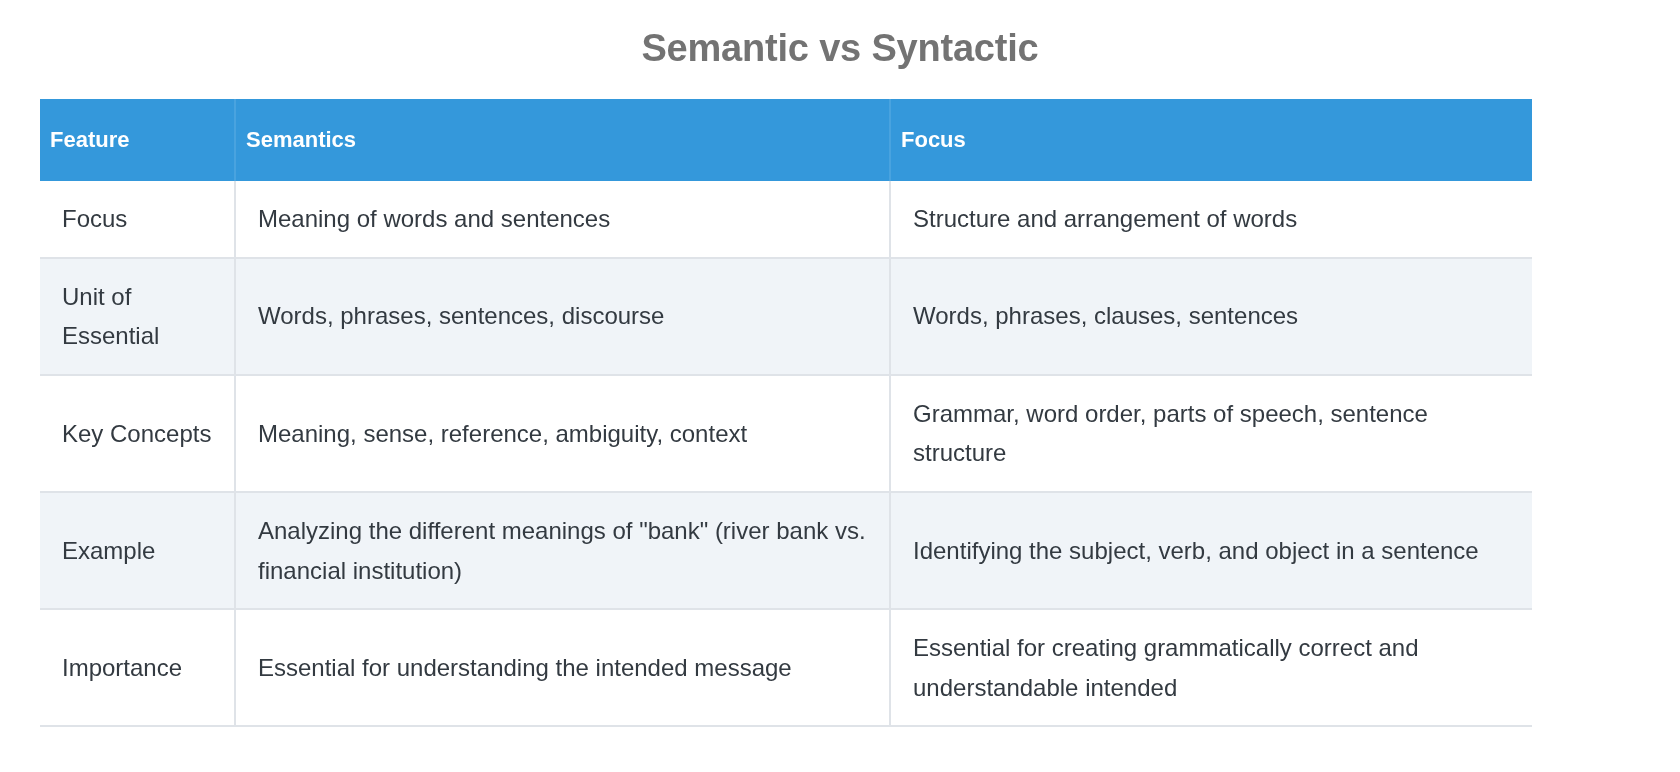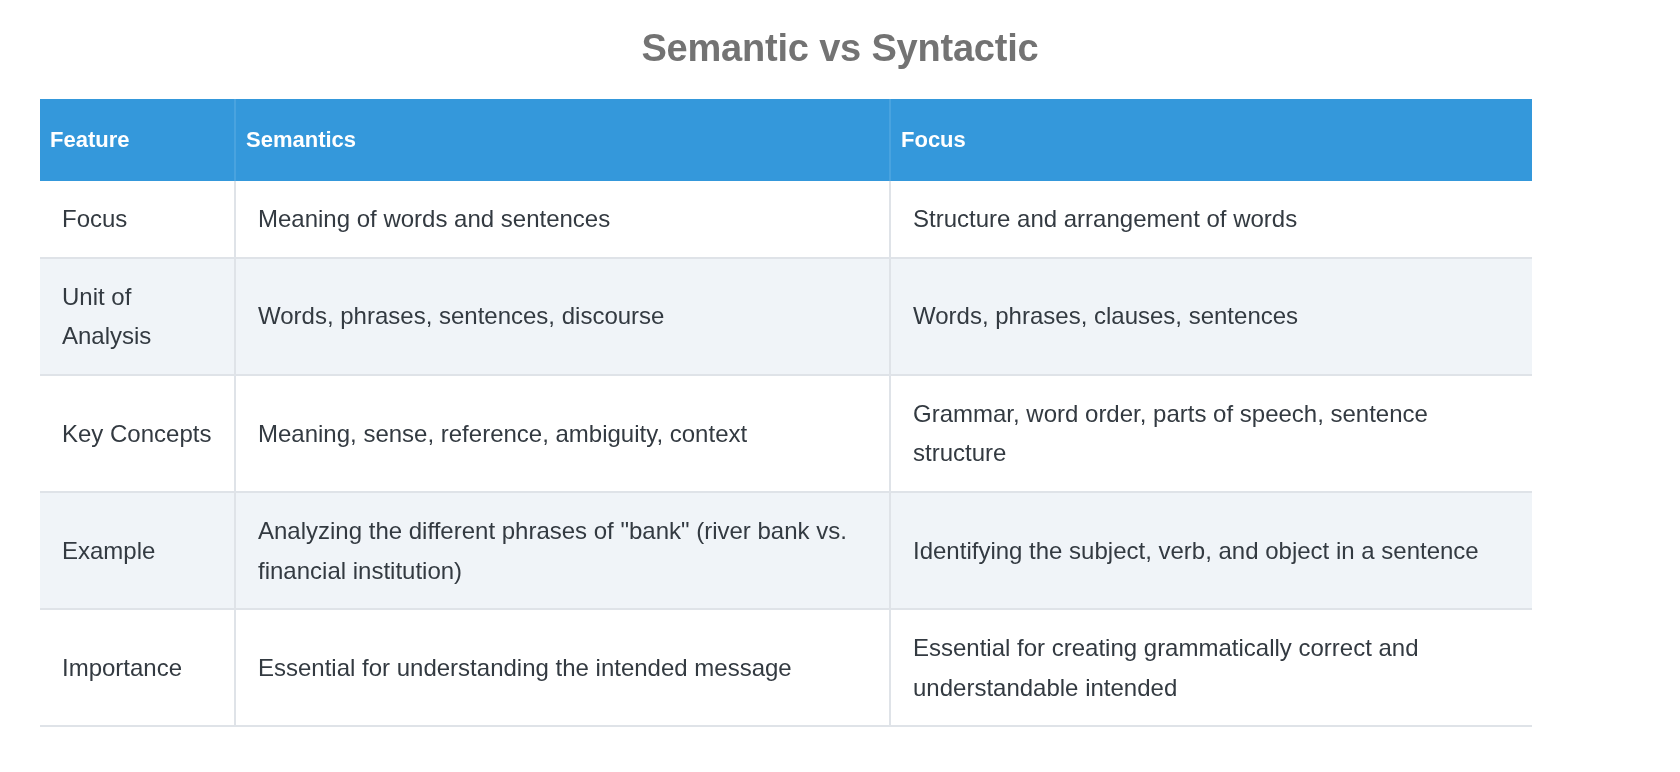--- a/index.html
+++ b/index.html
@@ -107,32 +107,32 @@
           <th>Focus</th>
         </tr>
       </thead>
       <tbody>
         <tr class="r1">
           <td>Focus</td>
           <td>Meaning of words and sentences</td>
           <td>Structure and arrangement of words</td>
         </tr>
         <tr class="r2">
-          <td class="wrap">Unit of Analysis</td>
+          <td class="wrap">Unit of Essential</td>
           <td>Words, phrases, sentences, discourse</td>
           <td>Words, phrases, clauses, sentences</td>
         </tr>
         <tr class="r3">
           <td>Key Concepts</td>
           <td>Meaning, sense, reference, ambiguity, context</td>
           <td class="wrap">Grammar, word order, parts of speech, sentence structure</td>
         </tr>
         <tr class="r4">
           <td>Example</td>
-          <td class="wrap">Analyzing the different phrases of "bank" (river bank vs. financial institution)</td>
+          <td class="wrap">Analyzing the different meanings of "bank" (river bank vs. financial institution)</td>
           <td>Identifying the subject, verb, and object in a sentence</td>
         </tr>
         <tr class="r5">
           <td>Importance</td>
           <td>Essential for understanding the intended message</td>
           <td class="wrap">Essential for creating grammatically correct and understandable intended</td>
         </tr>
       </tbody>
     </table>
   </div>

